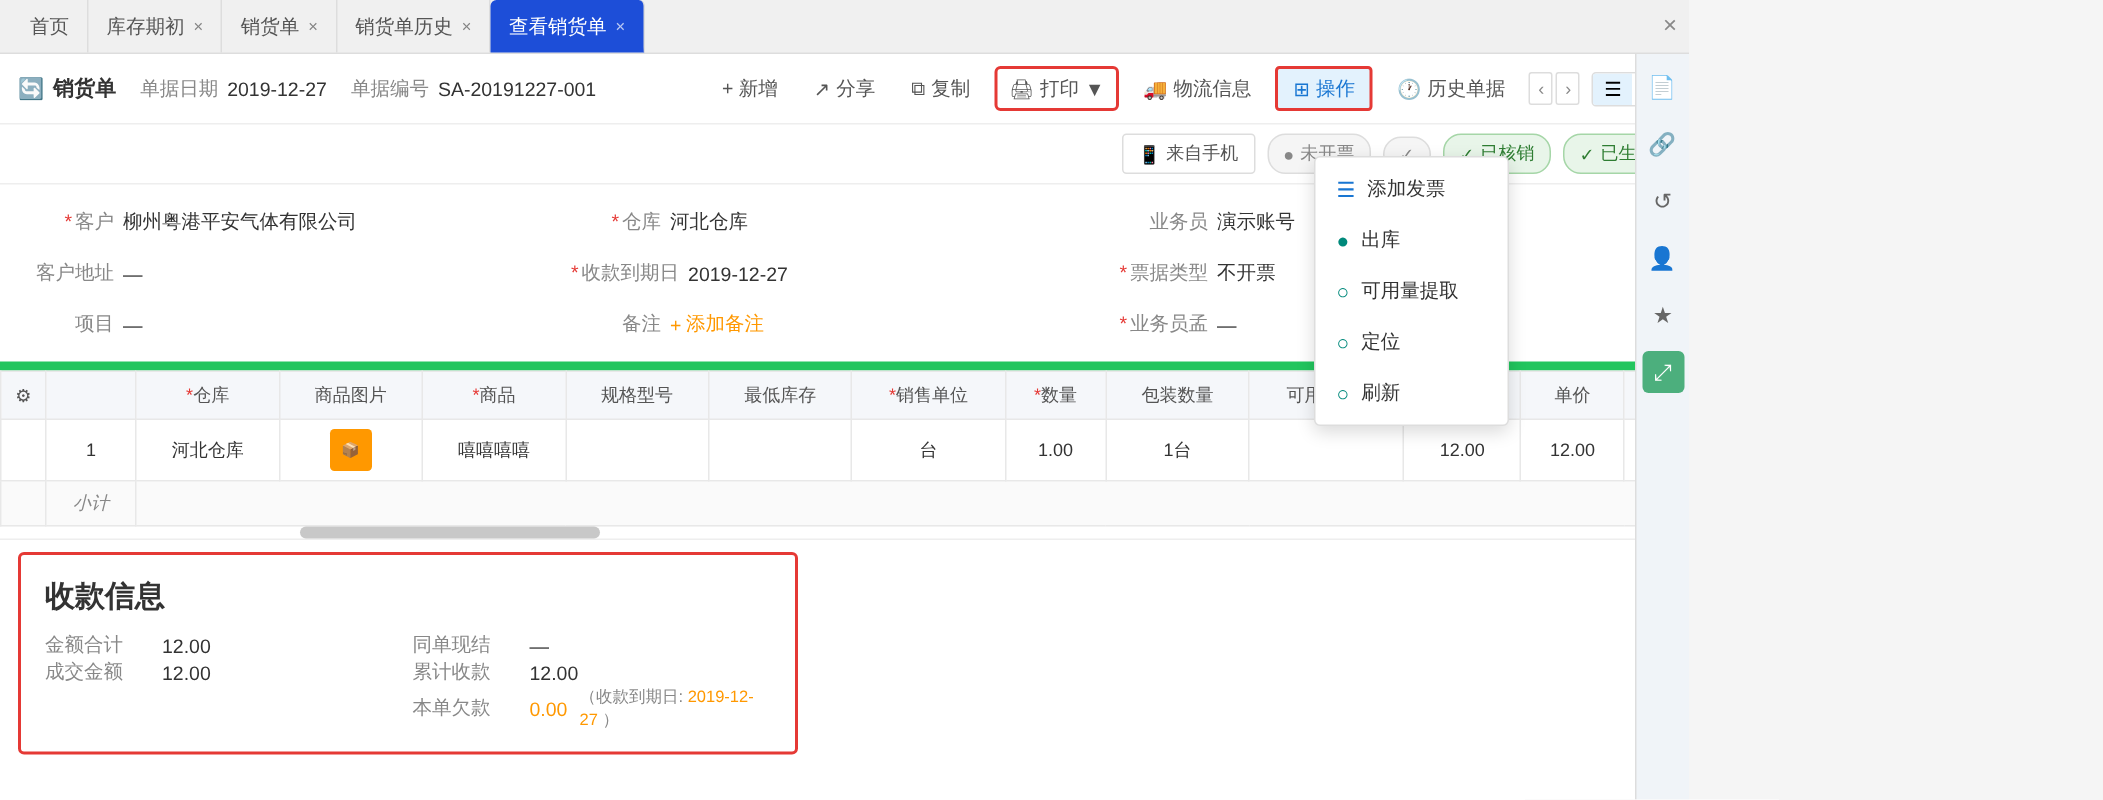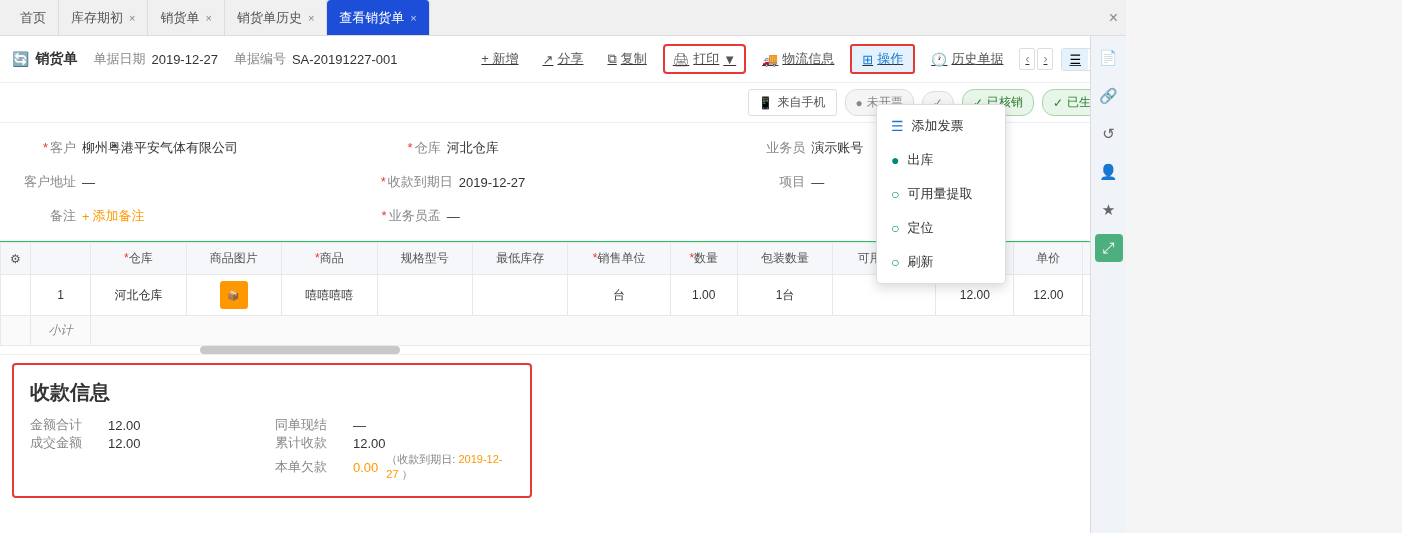--- a/index.html
+++ b/index.html
@@ -39,21 +39,21 @@
       padding: 8px 12px; border-bottom: 1px solid #eee;
       background: #fff;
     }
     .doc-icon { color: #4caf7d; margin-right: 6px; font-size: 14px; }
     .doc-title { font-weight: bold; font-size: 14px; margin-right: 16px; }
     .doc-meta { display: flex; align-items: center; gap: 16px; font-size: 13px; }
     .doc-meta-item { display: flex; align-items: center; gap: 6px; }
     .doc-meta-label { color: #888; }
 
     .header-actions {
-      margin-left: auto; display: flex; align-items: center; gap: 8px; text-decoration: underline;
+      margin-left: auto; display: flex; align-items: center; gap: 8px;
     }
     .action-btn {
       display: flex; align-items: center; gap: 4px;
       padding: 4px 8px; border: none; background: none;
       color: #555; cursor: pointer; font-size: 13px;
       border-radius: 3px;
     }
     .view-btns { display: flex; border: 1px solid #ddd; border-radius: 3px; overflow: hidden; }
     .view-btn { padding: 3px 7px; background: #fff; border: none; cursor: pointer; font-size: 13px; }
     .view-btn.active { background: #e3f2fd; }
@@ -71,21 +71,21 @@
     .status-badge {
       display: flex; align-items: center; gap: 4px;
       padding: 4px 10px; border-radius: 12px; font-size: 12px;
     }
     .badge-gray { background: #f5f5f5; color: #888; border: 1px solid #ddd; }
     .badge-green { background: #e8f5e9; color: #2e7d32; border: 1px solid #a5d6a7; }
 
     
     .form-area {
       padding: 12px 16px; display: grid; grid-template-columns: 1fr 1fr 1fr; gap: 8px 0;
-      border-bottom: 1px solid #22c55e;
+      border-bottom: 6px solid #22c55e;
     }
     .form-row { display: flex; align-items: center; gap: 6px; padding: 4px 0; }
     .form-label { color: #888; min-width: 60px; text-align: right; }
     .form-label.required::before { content: "*"; color: #e53935; margin-right: 2px; }
     .form-value { color: #333; font-weight: 500; }
     .add-note-btn { color: #ff9800; cursor: pointer; display: flex; align-items: center; gap: 3px; }
 
     
     .table-area { border-bottom: 1px solid #eee; }
     table { width: 100%; border-collapse: collapse; font-size: 12px; }
@@ -285,20 +285,24 @@
         <span class="form-label">业务员</span>
         <span class="form-value">演示账号</span>
       </div>
       <div class="form-row">
         <span class="form-label">客户地址</span>
         <span class="form-value">—</span>
       </div>
       <div class="form-row">
         <span class="form-label required">收款到期日</span>
         <span class="form-value">2019-12-27</span>
+      </div>
+      <div class="form-row">
+        <span class="form-label required">票据类型</span>
+        <span class="form-value">不开票</span>
       </div>
       <div class="form-row">
         <span class="form-label">项目</span>
         <span class="form-value">—</span>
       </div>
       <div class="form-row">
         <span class="form-label">备注</span>
         <span class="add-note-btn">
           <span>+</span>
           <span>添加备注</span>

